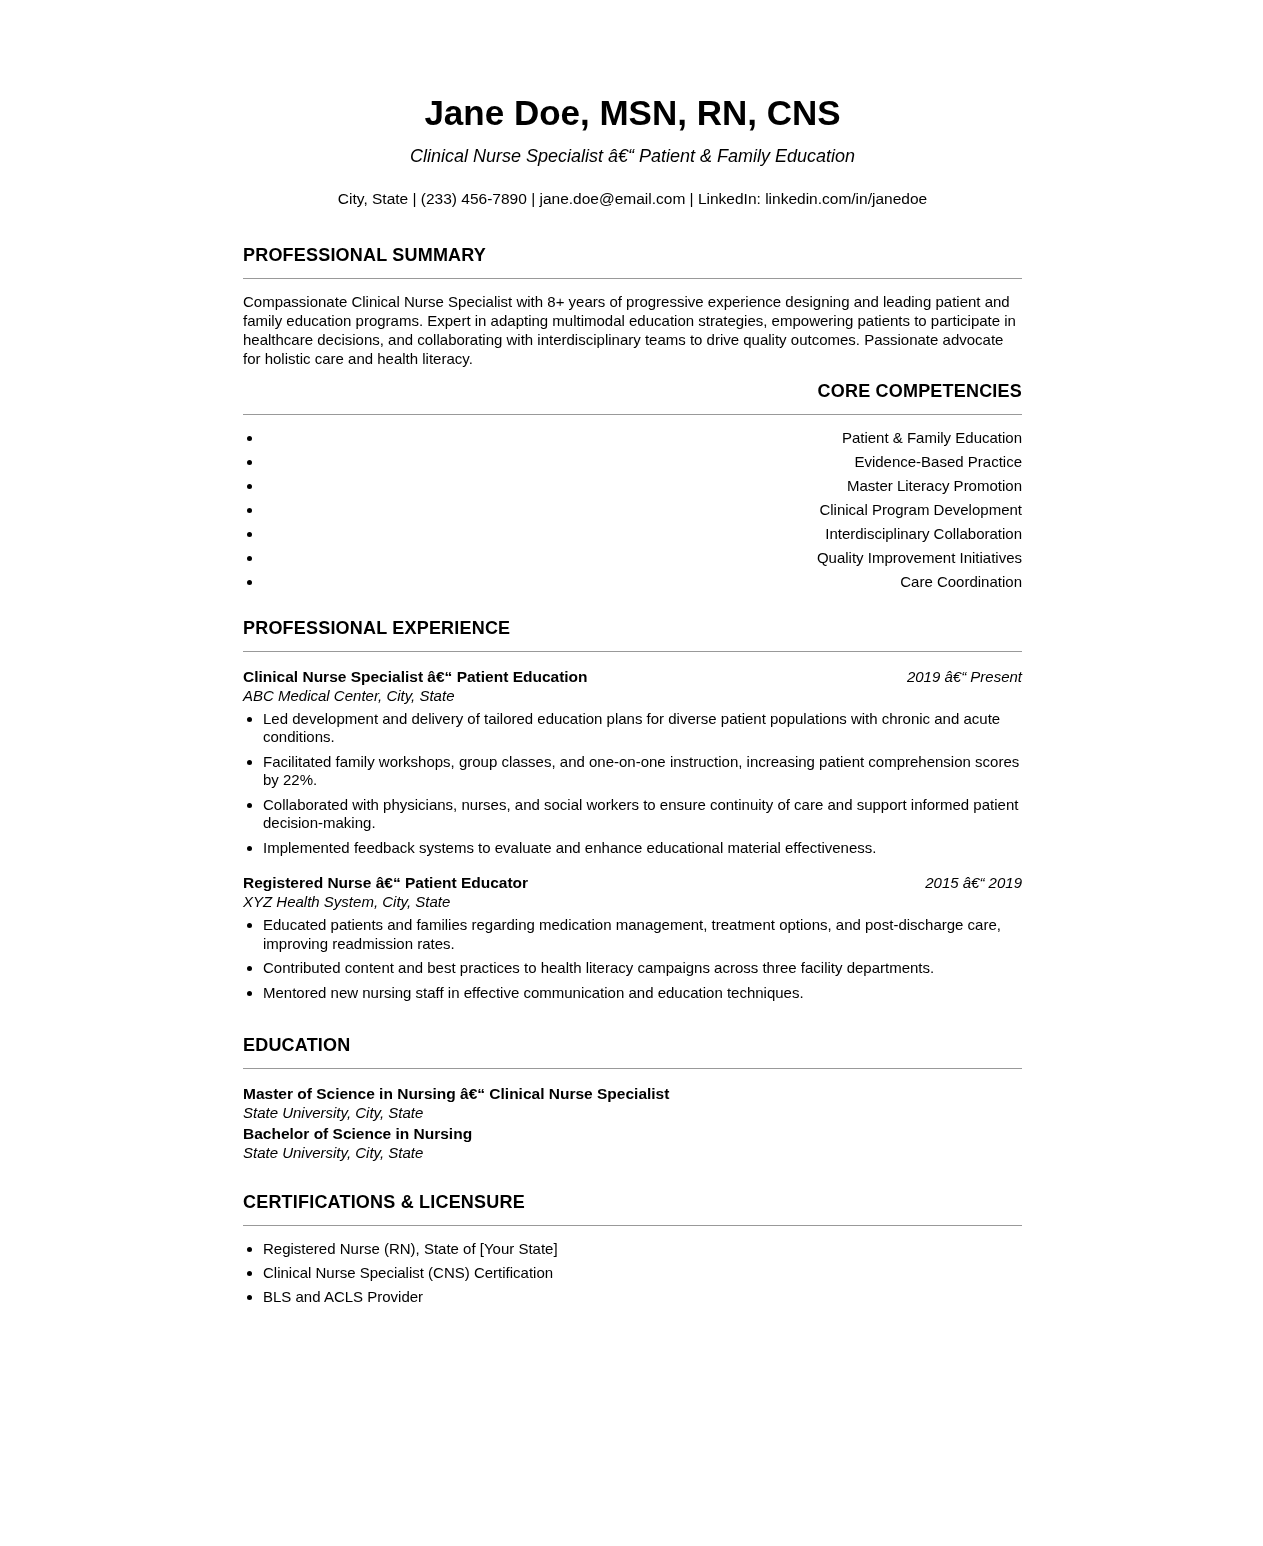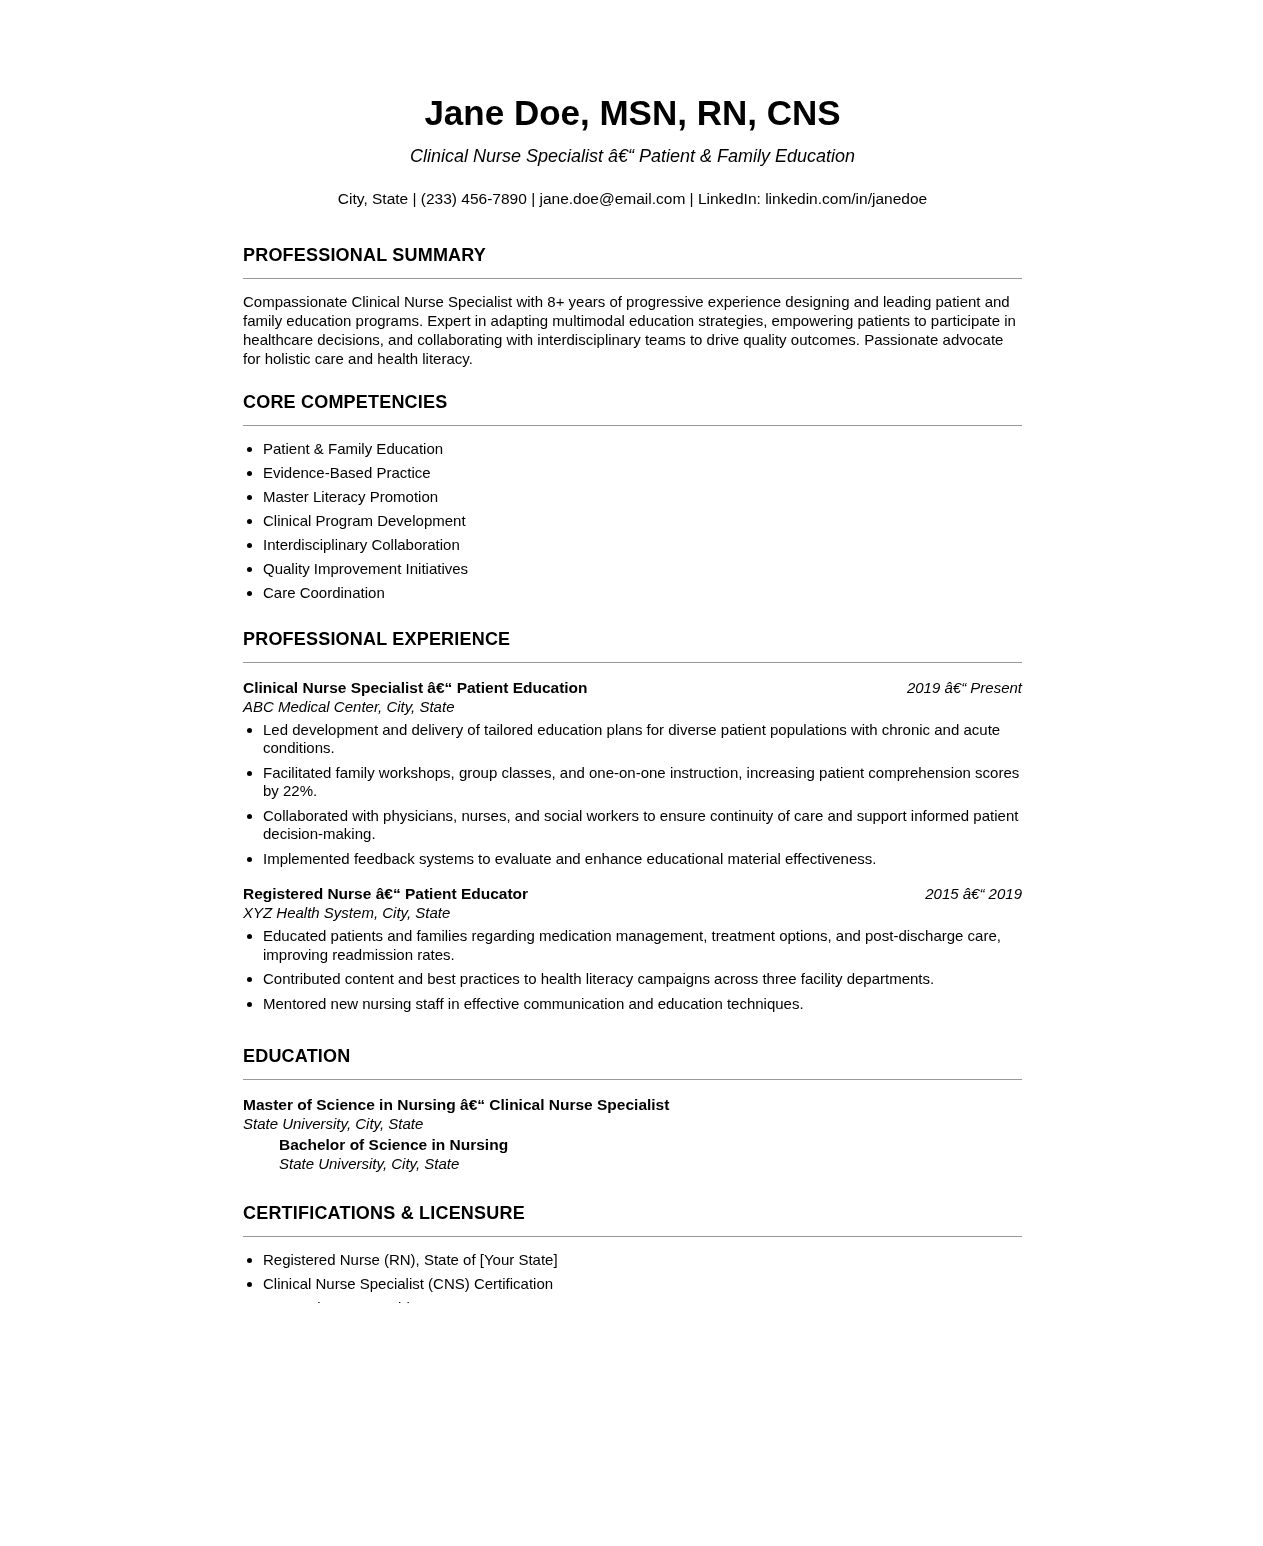--- a/index.html
+++ b/index.html
@@ -57,21 +57,21 @@
     font-weight: bold;
     letter-spacing: 0.2px;
   }
   hr.sec-rule {
     border: none;
     border-top: 1px solid #999999;
     margin: 13px 0 0 0;
     height: 0;
   }
   .sec-summary        { margin-top: 37px; }
-  .sec-competencies   { margin-top: 24px; }
+  .sec-competencies   { margin-top: 13px; text-align: right; }
   .sec-experience     { margin-top: 26px; }
   .sec-education      { margin-top: 33px; }
   .sec-certifications { margin-top: 30px; }
 
   p.summary-text {
     margin: 13px 0 0 0;
     font-size: 15px;
     line-height: 19px;
   }
   ul.dot-list {
@@ -105,21 +105,21 @@
   }
   .job-company {
     font-size: 15px;
     line-height: 19px;
     font-style: italic;
   }
   .job ul.dot-list { margin-top: 5px; }
   .job ul.dot-list li { margin-bottom: 6px; }
   
   .degrees { margin-top: 15px; }
-  .degree-entry + .degree-entry { margin-top: 2px; margin-left: 36px; }
+  .degree-entry + .degree-entry { margin-top: 2px; }
   .degree-name {
     font-size: 15.5px;
     line-height: 19px;
     font-weight: bold;
   }
   .degree-school {
     font-size: 15px;
     line-height: 19px;
     font-style: italic;
   }

